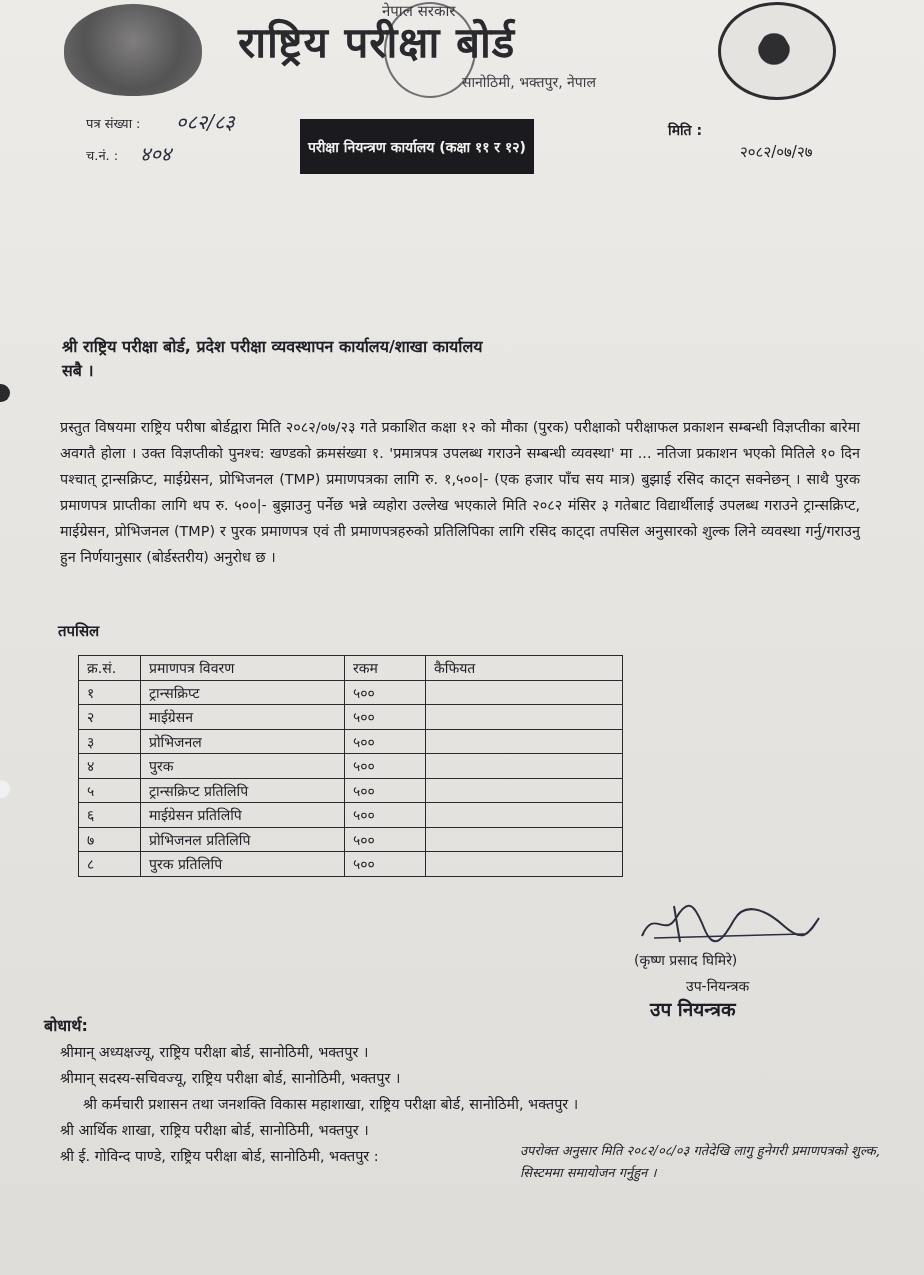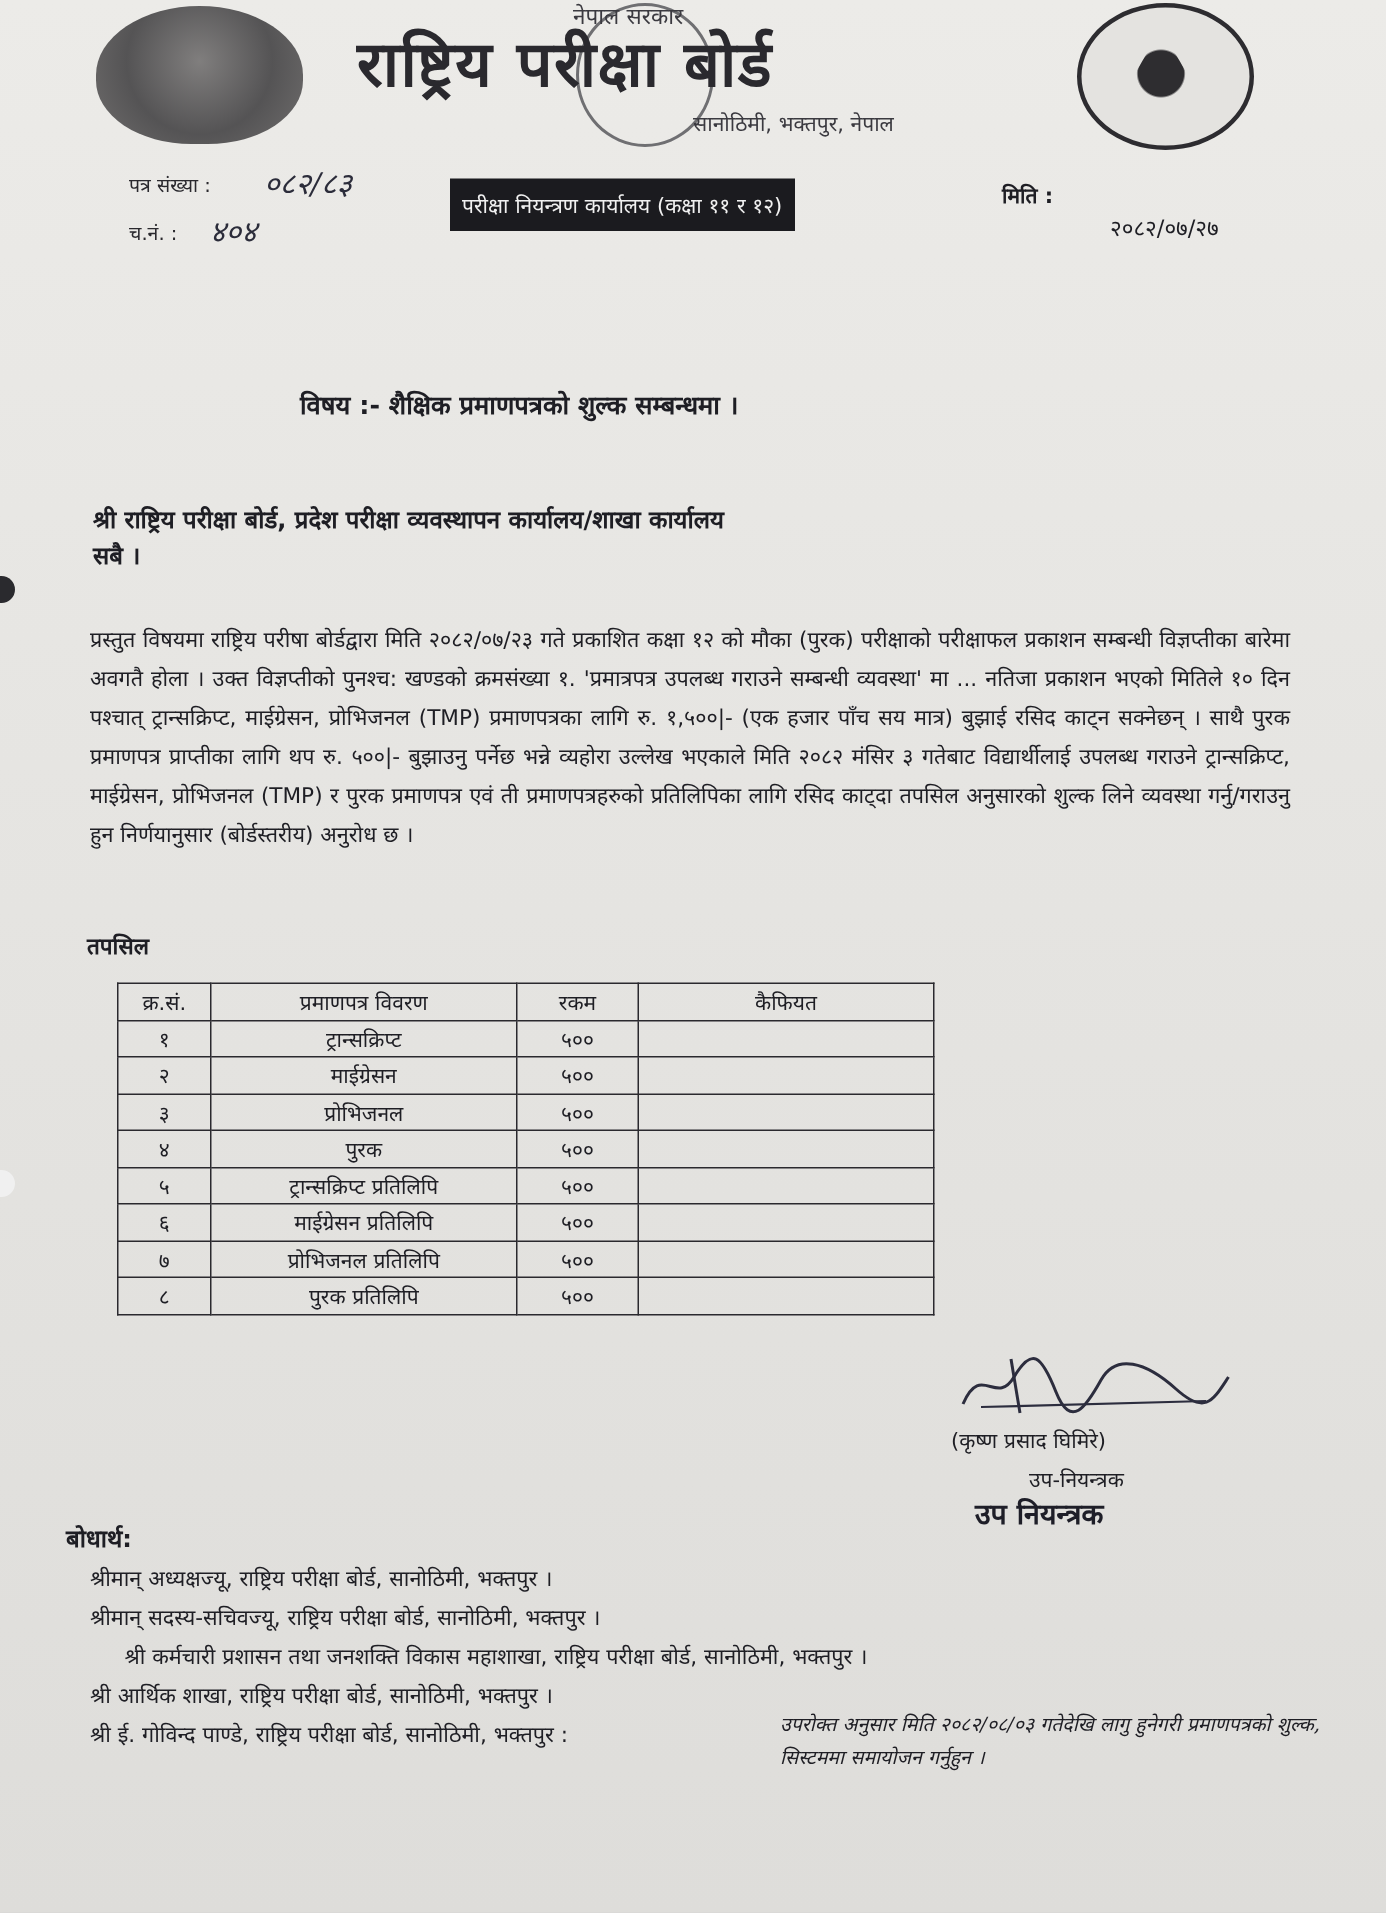--- a/index.html
+++ b/index.html
@@ -33,35 +33,35 @@
   .logo-center {
     left:384px; top:2px; width:88px; height:92px; border-radius:50%;
     border:2px solid #3b3a40; opacity:.7;
   }
   .org-title { left:238px; top:12px; font-size:42px; font-weight:bold; color:#2a292e; letter-spacing:1px; }
   .top-gov { left:382px; top:0px; font-size:15px; color:#3b3a40; }
   .addr { left:462px; top:72px; font-size:14px; color:#3b3a40; }
   .ref-label { font-size:13px; color:#2a292e; }
   .handwritten { font-family:"DejaVu Serif", serif; font-style:italic; font-size:20px; color:#2b2c3a; }
   .office-badge {
-    left:300px; top:119px; padding:8px 8px; background:#1b1b1f; color:#f1f1f1;
-    font-size:14px; font-weight:normal;
+    left:300px; top:119px; padding:18px 8px; background:#1b1b1f; color:#f1f1f1;
+    font-size:14px; font-weight:bold;
   }
   .date-label { left:668px; top:120px; font-size:14px; font-weight:bold; }
   .date-val { left:740px; top:141px; font-size:15px; }
   .subject { left:200px; top:258px; font-size:17px; font-weight:bold; }
   .addressee { left:62px; top:335px; font-size:16px; font-weight:bold; line-height:24px; width:600px; }
   .body-text { left:60px; top:414px; width:800px; font-size:14.4px; line-height:26px; text-align:justify; }
   .tapsil { left:58px; top:620px; font-size:15px; font-weight:bold; }
   table.fees {
     position:absolute; left:78px; top:655px; border-collapse:collapse;
     font-size:14px;
   }
   table.fees td, table.fees th {
-    border:1px solid #2a292e; height:23.5px; padding:0 8px; font-weight:normal; text-align:center;
+    border:1px solid #2a292e; height:23.5px; padding:0 8px; font-weight:normal; text-align:left;
   }
   .c1{width:45px} .c2{width:187px} .c3{width:64px} .c4{width:180px}
   .signature { left:634px; top:898px; width:190px; height:50px; }
   .sig-name { left:634px; top:950px; font-size:14px; }
   .sig-title { left:686px; top:976px; font-size:14px; }
   .stamp { left:650px; top:996px; font-size:19px; font-weight:bold; color:#1e1e28; }
   .bodhartha-label { left:44px; top:1014px; font-size:16px; font-weight:bold; }
   .cc { left:60px; width:840px; font-size:14.4px; }
   .cc-note { left:476px; top:1140px; font-family:"DejaVu Serif", serif; font-style:italic; font-size:13px; line-height:22px; width:380px;margin-left:44px; }
   .punch { left:-8px; width:18px; height:18px; border-radius:50%; background:#2a2a2e; }
@@ -83,21 +83,20 @@
 
   <div class="abs ref-label" style="left:86px;top:114px;">पत्र संख्या :</div>
   <div class="abs handwritten" style="left:176px;top:108px;">०८२/८३</div>
   <div class="abs ref-label" style="left:86px;top:146px;">च.नं. :</div>
   <div class="abs handwritten" style="left:140px;top:140px;">४०४</div>
 
   <div class="abs office-badge">परीक्षा नियन्त्रण कार्यालय (कक्षा ११ र १२)</div>
   <div class="abs date-label">मिति :</div>
   <div class="abs date-val">२०८२/०७/२७</div>
 
-  <div class="abs subject">विषय :- शैक्षिक प्रमाणपत्रको शुल्क सम्बन्धमा ।</div>
 
   <div class="abs addressee">
     <div>श्री राष्ट्रिय परीक्षा बोर्ड, प्रदेश परीक्षा व्यवस्थापन कार्यालय/शाखा कार्यालय</div>
     <div>सबै ।</div>
   </div>
 
   <div class="abs body-text">प्रस्तुत विषयमा राष्ट्रिय परीषा बोर्डद्वारा मिति २०८२/०७/२३ गते प्रकाशित कक्षा १२ को मौका (पुरक) परीक्षाको परीक्षाफल प्रकाशन सम्बन्धी विज्ञप्तीका बारेमा अवगतै होला । उक्त विज्ञप्तीको पुनश्च: खण्डको क्रमसंख्या १. 'प्रमात्रपत्र उपलब्ध गराउने सम्बन्धी व्यवस्था' मा ... नतिजा प्रकाशन भएको मितिले १० दिन पश्चात् ट्रान्सक्रिप्ट, माईग्रेसन, प्रोभिजनल (TMP) प्रमाणपत्रका लागि रु. १,५००|- (एक हजार पाँच सय मात्र) बुझाई रसिद काट्न सक्नेछन् । साथै पुरक प्रमाणपत्र प्राप्तीका लागि थप रु. ५००|- बुझाउनु पर्नेछ भन्ने व्यहोरा उल्लेख भएकाले मिति २०८२ मंसिर ३ गतेबाट विद्यार्थीलाई उपलब्ध गराउने ट्रान्सक्रिप्ट, माईग्रेसन, प्रोभिजनल (TMP) र पुरक प्रमाणपत्र एवं ती प्रमाणपत्रहरुको प्रतिलिपिका लागि रसिद काट्दा तपसिल अनुसारको शुल्क लिने व्यवस्था गर्नु/गराउनु हुन निर्णयानुसार (बोर्डस्तरीय) अनुरोध छ ।</div>
 
   <div class="abs tapsil">तपसिल</div>
 

